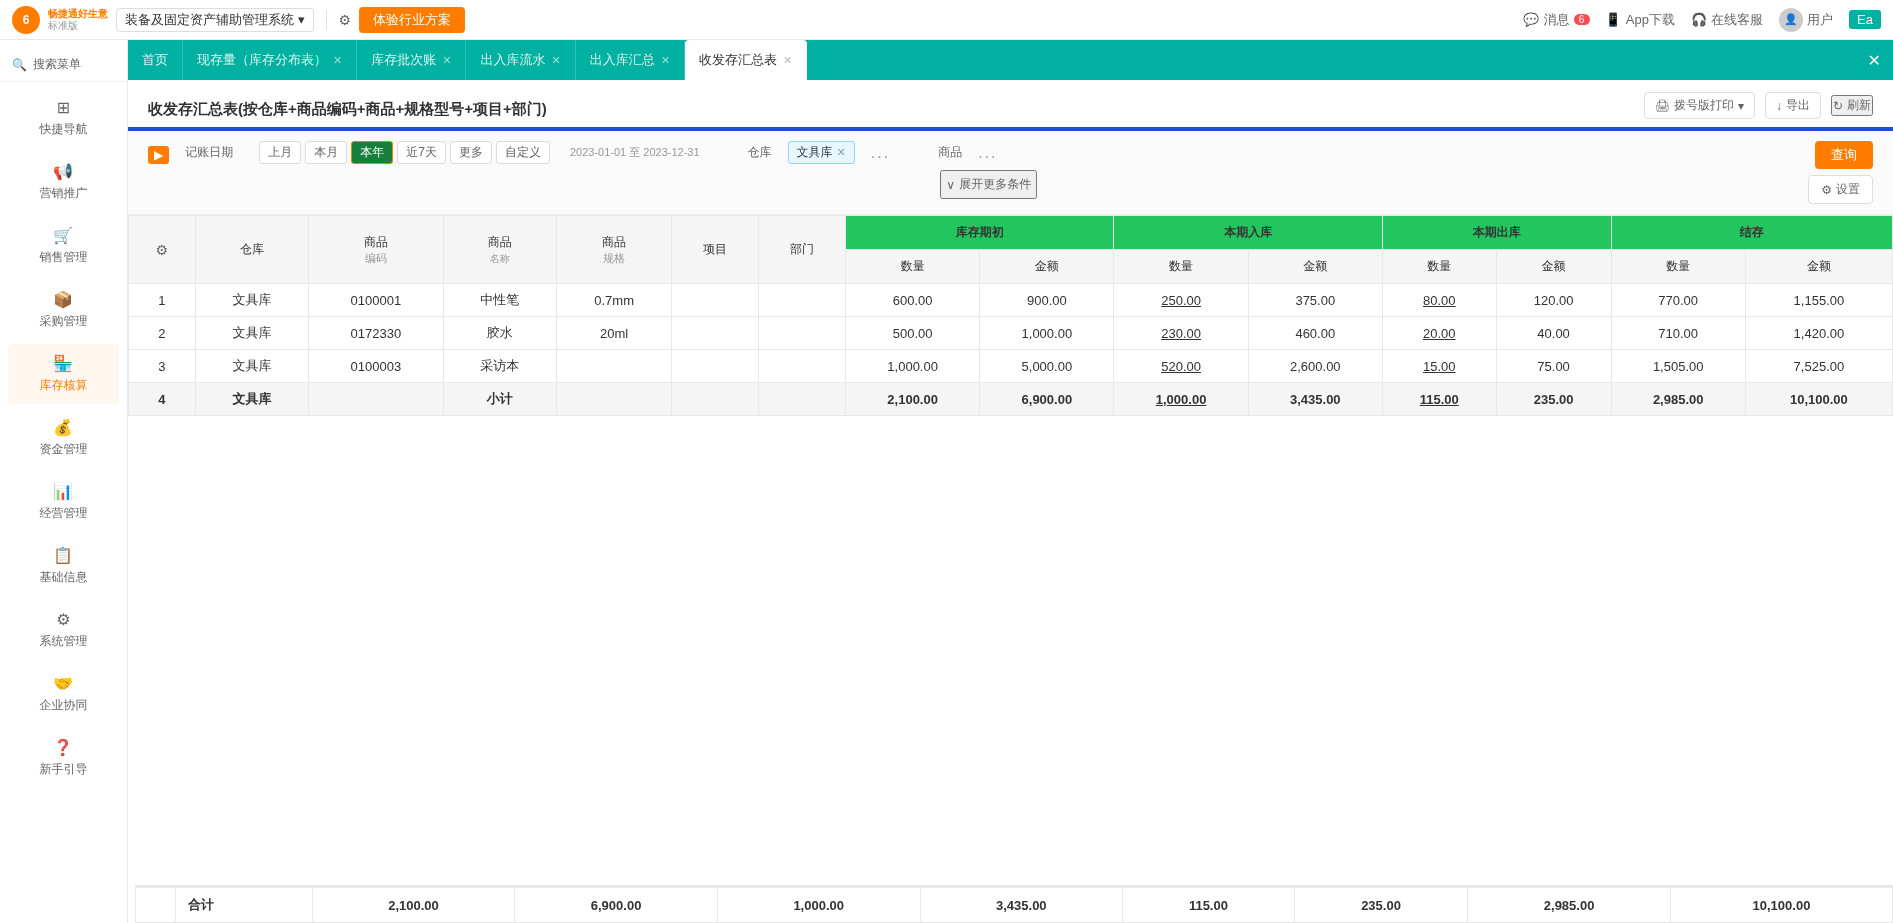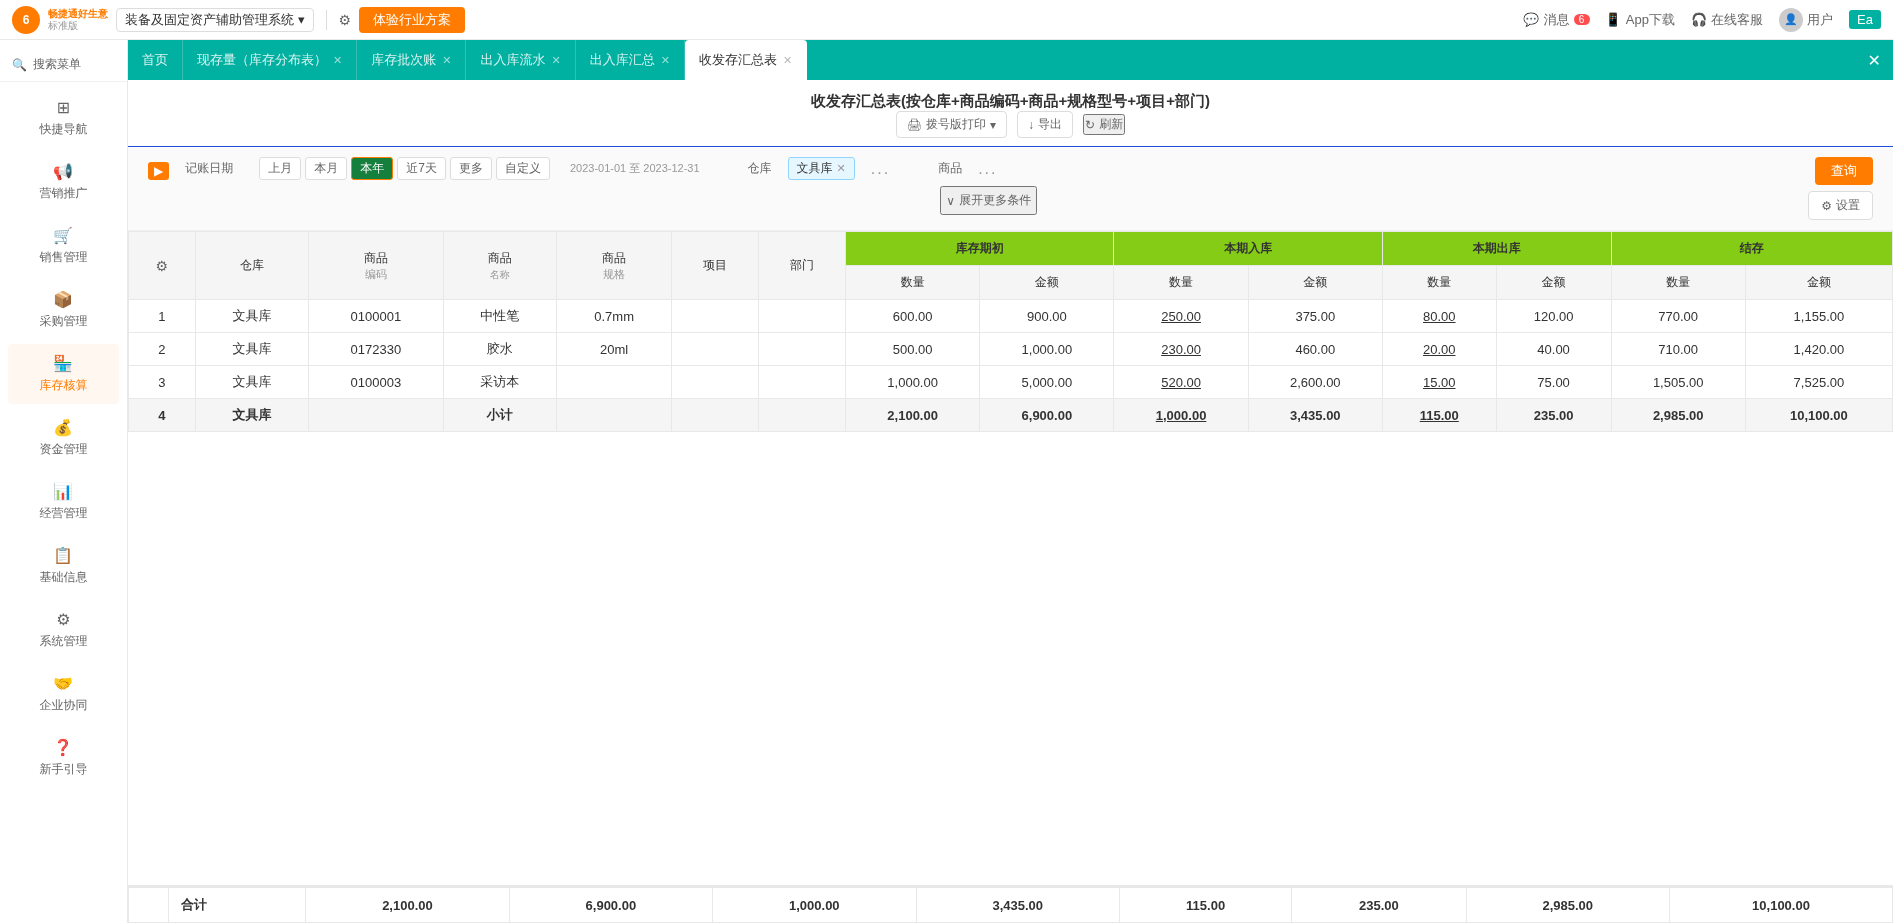--- a/index.html
+++ b/index.html
@@ -36,21 +36,21 @@
     .tab-item { display: flex; align-items: center; padding: 10px 14px; height: 40px; color: rgba(255,255,255,0.85); font-size: 13px; cursor: pointer; border-right: 1px solid rgba(255,255,255,0.2); gap: 6px; white-space: nowrap; }
     .tab-item.active { background: #fff; color: #333; border-top-left-radius: 4px; border-top-right-radius: 4px; }
     .tab-item .tab-close { font-size: 11px; opacity: 0.7; cursor: pointer; }
     .tab-item.active .tab-close { color: #999; }
     .tab-bar-close { margin-left: auto; padding: 0 12px; color: white; cursor: pointer; font-size: 16px; }
     
     
     .page-content { flex: 1; background: #fff; overflow-y: auto; display: flex; flex-direction: column; }
     
     
-    .page-header { padding: 12px 20px 8px; border-bottom: 1px solid #1d4ed8; display: flex; align-items: center; justify-content: space-between; flex-direction: column; }
+    .page-header { padding: 12px 20px 8px; border-bottom: 4px solid #1d4ed8; display: flex; align-items: flex-end; justify-content: space-between; }
     .page-title { font-size: 15px; font-weight: bold; color: #333; }
     .page-actions { display: flex; gap: 10px; align-items: center; }
     .action-btn { display: flex; align-items: center; gap: 4px; padding: 4px 10px; border: 1px solid #ddd; border-radius: 4px; background: #fff; cursor: pointer; font-size: 12px; color: #666; }
     .refresh-btn { display: flex; align-items: center; gap: 4px; font-size: 12px; color: #666; cursor: pointer; }
     
     
     .filter-area { padding: 10px 20px; border-bottom: 1px solid #f0f0f0; background: #fafafa; }
     .filter-row { display: flex; align-items: center; gap: 16px; margin-bottom: 6px; }
     .filter-label { font-size: 12px; color: #666; white-space: nowrap; }
     .filter-date-btns { display: flex; gap: 4px; align-items: center; margin-left: 10px; }
@@ -62,27 +62,27 @@
     .filter-dots { color: #999; cursor: pointer; font-size: 16px; letter-spacing: 2px; }
     .query-btn { background: #ff7c00; color: white; border: none; padding: 5px 16px; border-radius: 4px; cursor: pointer; font-size: 13px; }
     .setting-btn { border: 1px solid #ddd; background: #fff; padding: 5px 12px; border-radius: 4px; cursor: pointer; font-size: 12px; color: #666; display: flex; align-items: center; gap: 4px; }
     .expand-btn { display: flex; align-items: center; gap: 4px; color: #666; font-size: 12px; cursor: pointer; justify-content: center; padding: 4px; }
     
     
     .table-section { flex: 1; overflow: auto; padding: 0; }
     table { width: 100%; border-collapse: collapse; font-size: 13px; }
     thead tr { background: #f5f5f5; }
     thead th { padding: 8px 12px; text-align: center; border: 1px solid #e8e8e8; color: #333; font-weight: normal; white-space: nowrap; font-size: 12px; }
-    thead th.header-group { background: #84cc16; font-weight: bold; }
+    thead th.header-group { background: #22c55e; font-weight: bold; }
     tbody tr { background: #fff; }
     tbody tr.subtotal { font-weight: bold; background: #f5f5f5; }
     tbody td { padding: 7px 12px; text-align: center; border: 1px solid #e8e8e8; white-space: nowrap; color: #333; font-size: 13px; }
     
     
-    .table-footer { background: #ef4444; border-top: 2px solid #e8e8e8; padding: 0; flex-shrink: 0; }
+    .table-footer { background: #ef4444; border-top: 2px solid #e8e8e8; padding: 0; flex-shrink: 0; margin-left: 7px; }
     .table-footer table { width: 100%; border-collapse: collapse; }
     .table-footer td { padding: 8px 12px; text-align: center; border: 1px solid #e8e8e8; font-size: 13px; font-weight: bold; color: #333; }
     
     
     .settings-icon { color: #666; cursor: pointer; font-size: 14px; }
   </style>
 </head>
 <body>
 
 <div class="app-container">

